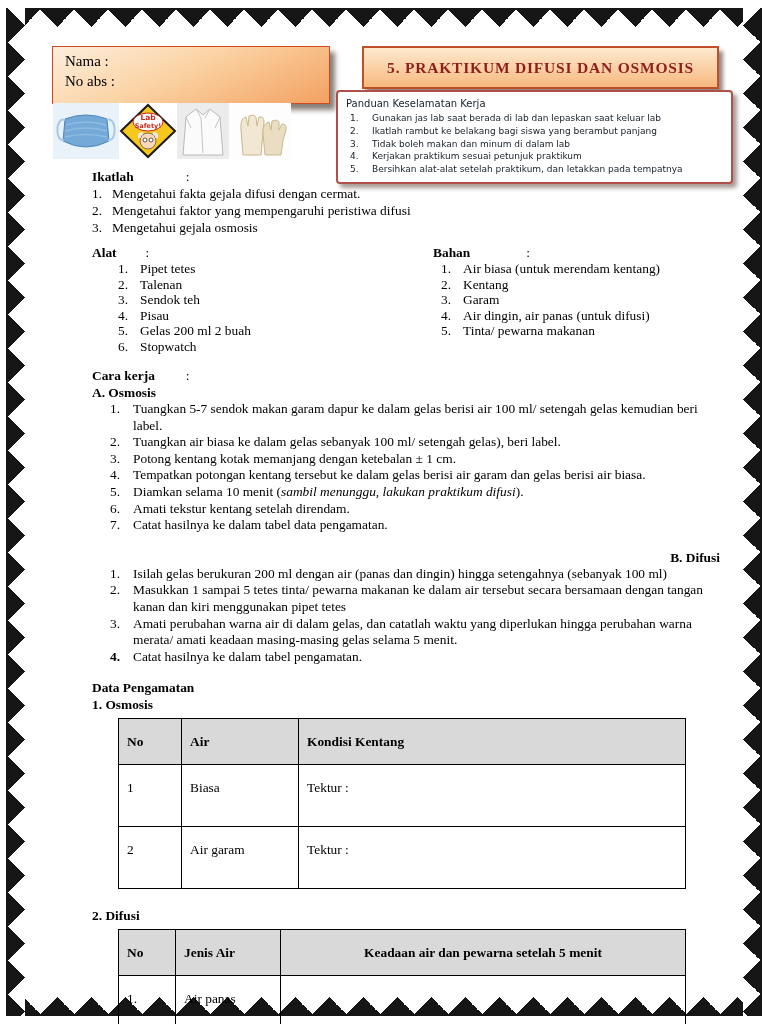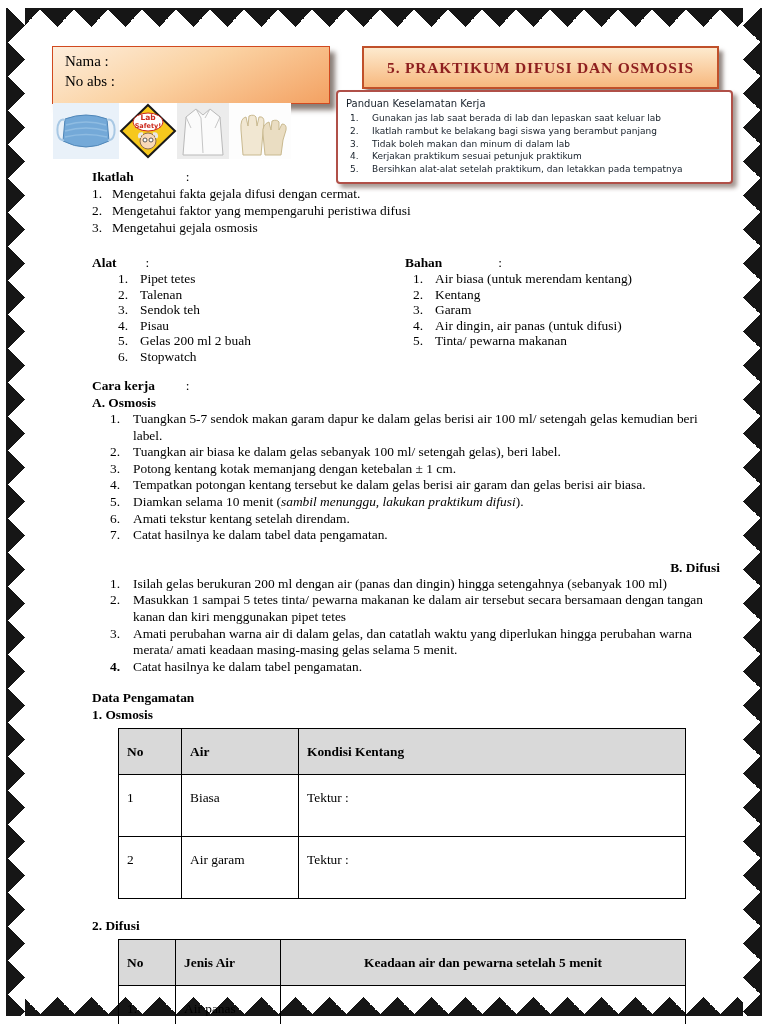--- a/index.html
+++ b/index.html
@@ -59,21 +59,21 @@
 
   .two-col { display:flex; }
   .col-alat { width:313px; }
   .col-bahan { flex:1; }
   .ind26 { margin-left:26px; }
   .ind8  { margin-left:8px; }
   .ind18 { margin-left:18px; }
   .small-list .li { line-height:15.5px; }
   .cw-list .li { line-height:16.6px; }
 
-  .sec-alat  { margin-top:18px; }
+  .sec-alat  { margin-top:8px;gap:28px; }
   .sec-cara  { margin-top:13px; }
   .head-difusi { margin-top:15px;text-align:right; }
   .sec-data  { margin-top:14px; }
   .lbl-difusi2 { margin-top:18px; }
 
   .tbl { border-collapse:collapse; margin-left:26px; margin-top:5px; width:568px; font-size:13.4px; }
   .tbl th, .tbl td { border:1px solid #000; padding:14px 8px; text-align:left; vertical-align:top; }
   .tbl th { background:#d9d9d9; font-weight:bold; }
   .t-osmosis td { height:33px; }
   .t-osmosis .c-no  { width:46px; }

